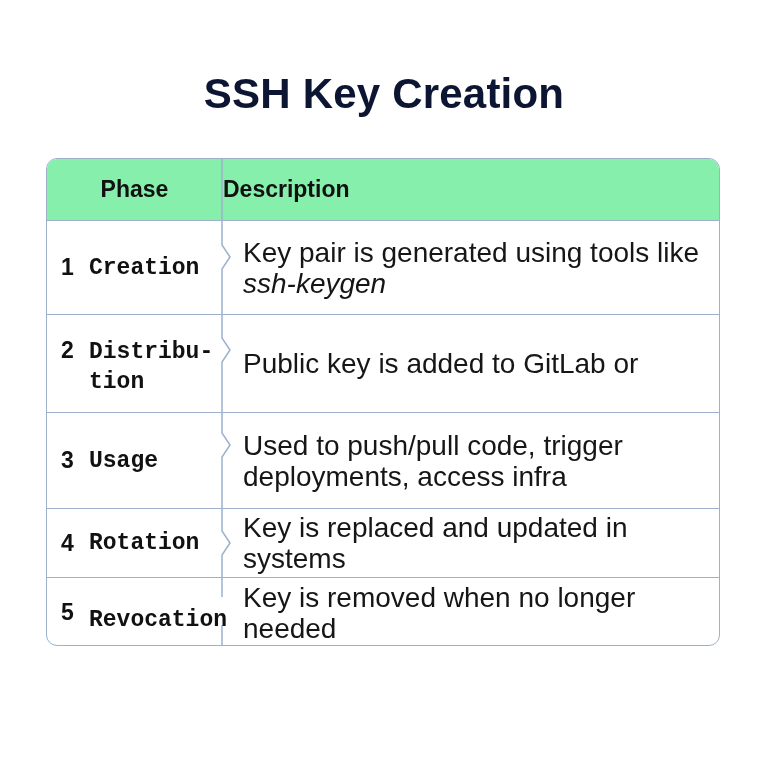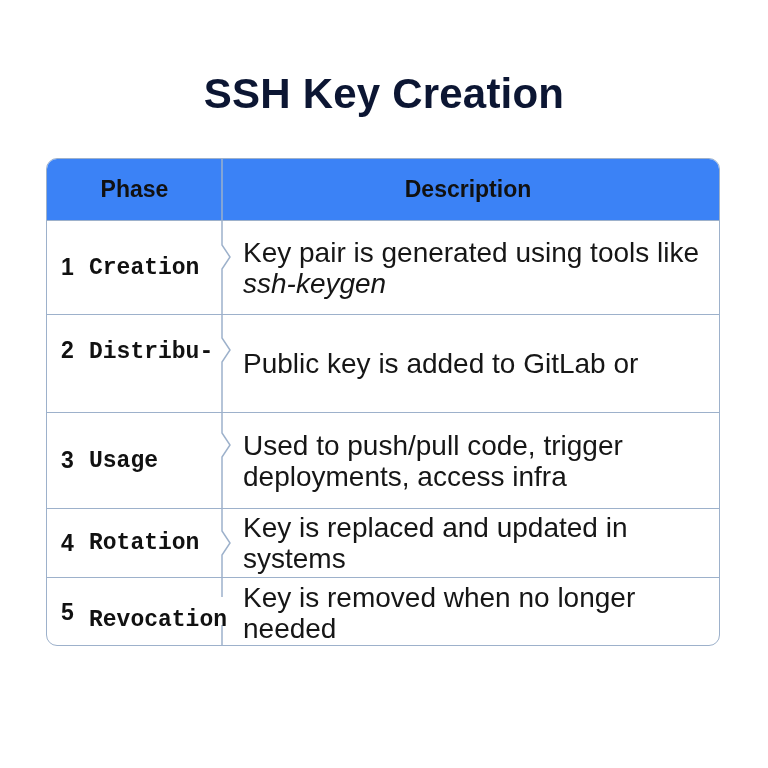--- a/index.html
+++ b/index.html
@@ -9,26 +9,26 @@
     }
     .title {
       position: absolute; left: 0; top: 70px; width: 768px; text-align: center;
       font-size: 42px; font-weight: bold; color: #0c1633; letter-spacing: 0.2px;
     }
     .table {
       position: absolute; left: 46px; top: 158px; width: 674px; height: 488px;
       border: 1.5px solid #9db1cb; border-radius: 11px; box-sizing: border-box; overflow: hidden;
     }
     .row { position: absolute; left: 0; width: 100%; box-sizing: border-box; border-top: 1.5px solid #9db1cb; }
-    .row.header { border-top: none; background: #3b82f6; }
+    .row.header { border-top: none; background: #86efac; }
     .cell { position: absolute; top: 0; bottom: 0; display: flex; align-items: center; box-sizing: border-box; }
     .phase { left: 0; width: 175px; padding-left: 14px; }
     .desc { left: 176px; right: 0; padding-left: 20px; padding-right: 6px; }
     .header .phase { justify-content: center; padding-left: 0; }
-    .header .desc { justify-content: center; padding-left: 0; }
+    .header .desc { justify-content: flex-start; padding-left: 0; }
     .hdr-text { font-size: 23px; font-weight: bold; color: #111; }
     .num { font-size: 23px; font-weight: bold; width: 28px; flex: none; }
     .pname { font-size: 23px; font-weight: bold; line-height: 30px; font-family: Liberation Mono, monospace; }
     .dtext { font-size: 28px; line-height: 31px; color: #161616; }
     .dtext i { font-style: italic; }
     svg.div-line { position: absolute; left: 0; top: 0; }
     .rev-text { white-space: nowrap; position: relative; z-index: 2; background: transparent; margin-top: 15px; }
   </style>
 </head>
 <body>
@@ -57,20 +57,21 @@
         <div><i>ssh-keygen</i></div>
       </div>
     </div>
   </div>
 
   <div class="row" style="top:155px;height:98px;">
     <div class="cell phase" style="align-items:flex-start;padding-top:22px;">
       <span class="num">2</span>
       <span class="pname">
         <div>Distribu-</div>
+        <div>tion</div>
       </span>
     </div>
     <div class="cell desc">
       <div class="dtext">
         <div>Public key is added to GitLab or</div>
       </div>
     </div>
   </div>
 
   <div class="row" style="top:253px;height:96px;">

